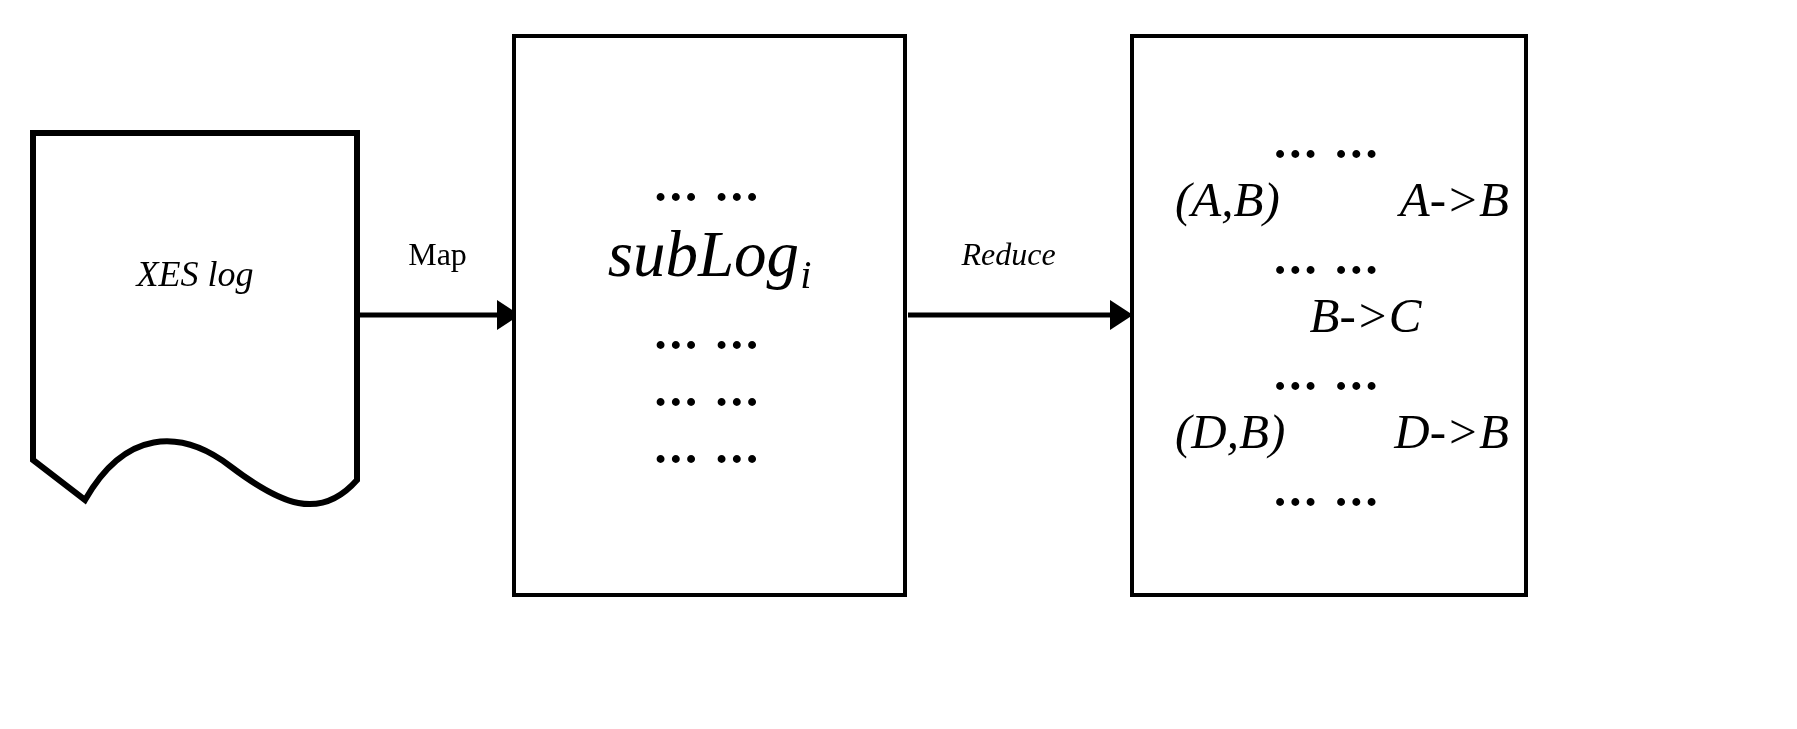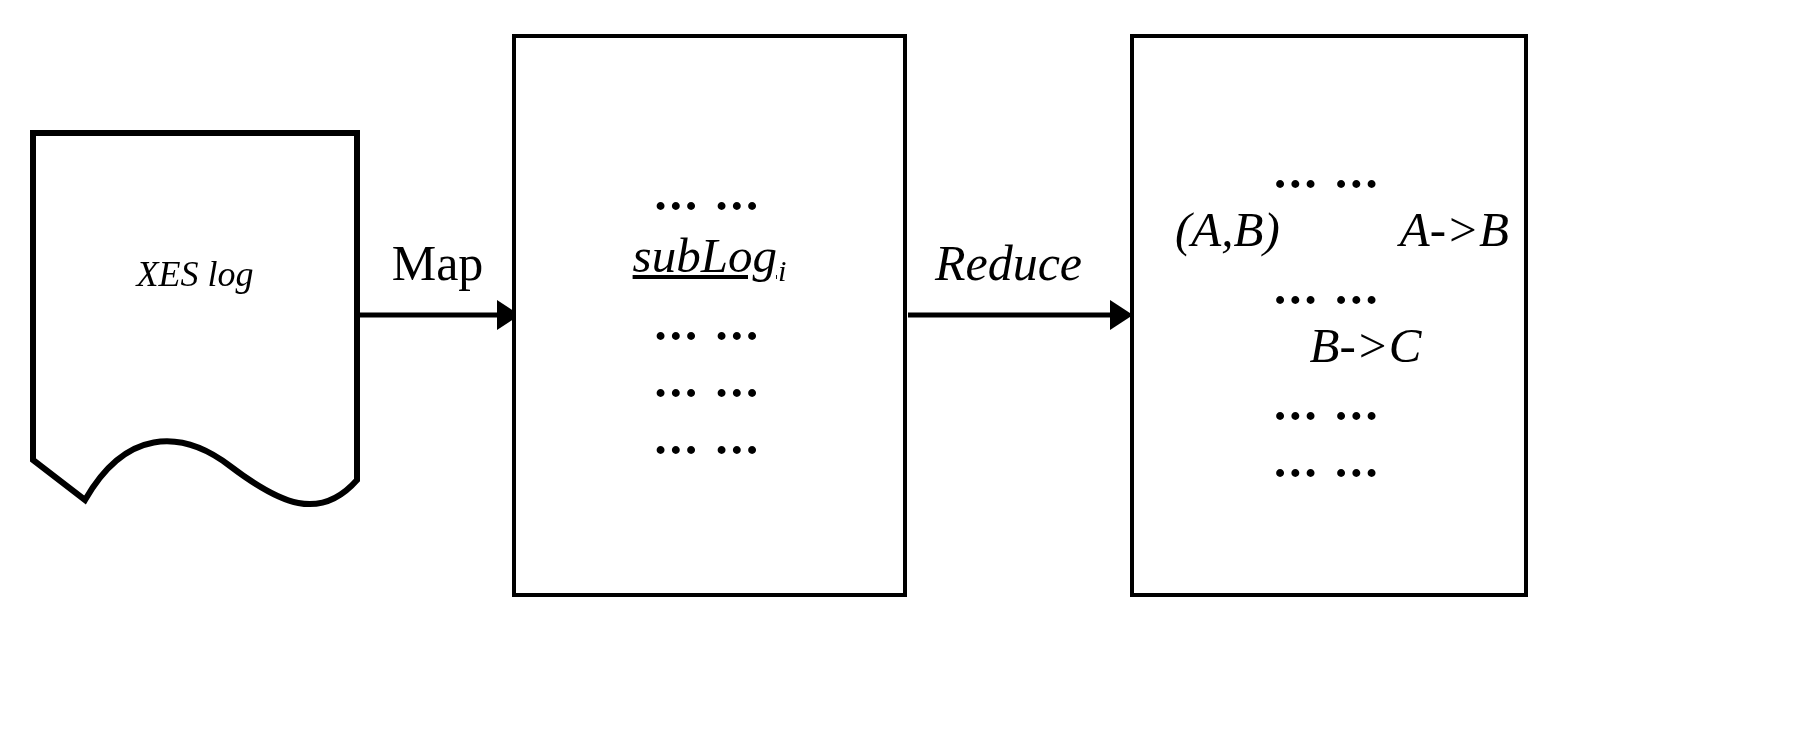--- a/index.html
+++ b/index.html
@@ -36,21 +36,21 @@
     font-size: 36px;
     line-height: 1.1;
     white-space: nowrap;
   }
 
   
   .arrow-group { position: absolute; }
   .arrow-group svg { display: block; }
   .arrow-label {
     position: absolute;
-    font-size: 50px;
+    font-size: 32px;
     line-height: 1;
     white-space: nowrap;
     text-align: center;
   }
 
   
   .panel {
     position: absolute;
     border: 4px solid #000000;
     background: #ffffff;
@@ -64,26 +64,25 @@
     left: 0; right: 0; top: 0; bottom: 0;
     display: flex;
     flex-direction: column;
     justify-content: center;
     align-items: center;
   }
 
   
   .sublog-row {
     font-style: italic;
-    font-size: 49px;
+    font-size: 65px;
     line-height: 1.0;
     white-space: nowrap;
     text-align: center;
     padding: 9px 0 9px 0;
-    text-decoration: underline;
   }
   .sublog-row .sub {
     font-size: 0.62em;
     vertical-align: -0.30em;
     font-style: italic;
     padding-left: 1px;
   }
   .ellipsis {
     font-style: italic;
     font-weight: bold;
@@ -175,19 +174,23 @@
       </div>
 
       <div class="ellipsis">... ...</div>
 
       <div class="pair-row">
         <span class="pair-rel">B-&gt;C</span>
       </div>
 
       <div class="ellipsis">... ...</div>
 
+      <div class="pair-row">
+        <span class="pair-key">(D,B)</span>
+        <span class="pair-rel">D-&gt;B</span>
+      </div>
 
       <div class="ellipsis">... ...</div>
 
     </div>
   </div>
 
 </div>
 
 </body></html>

